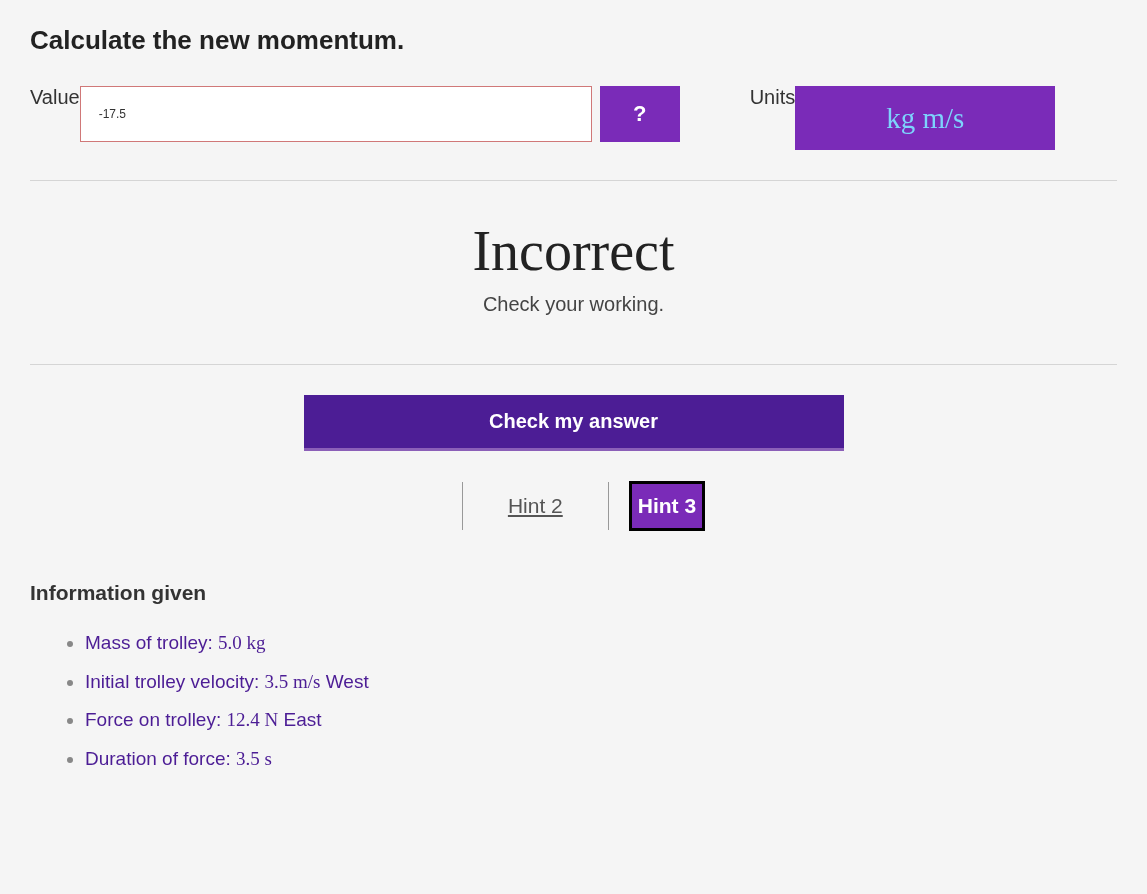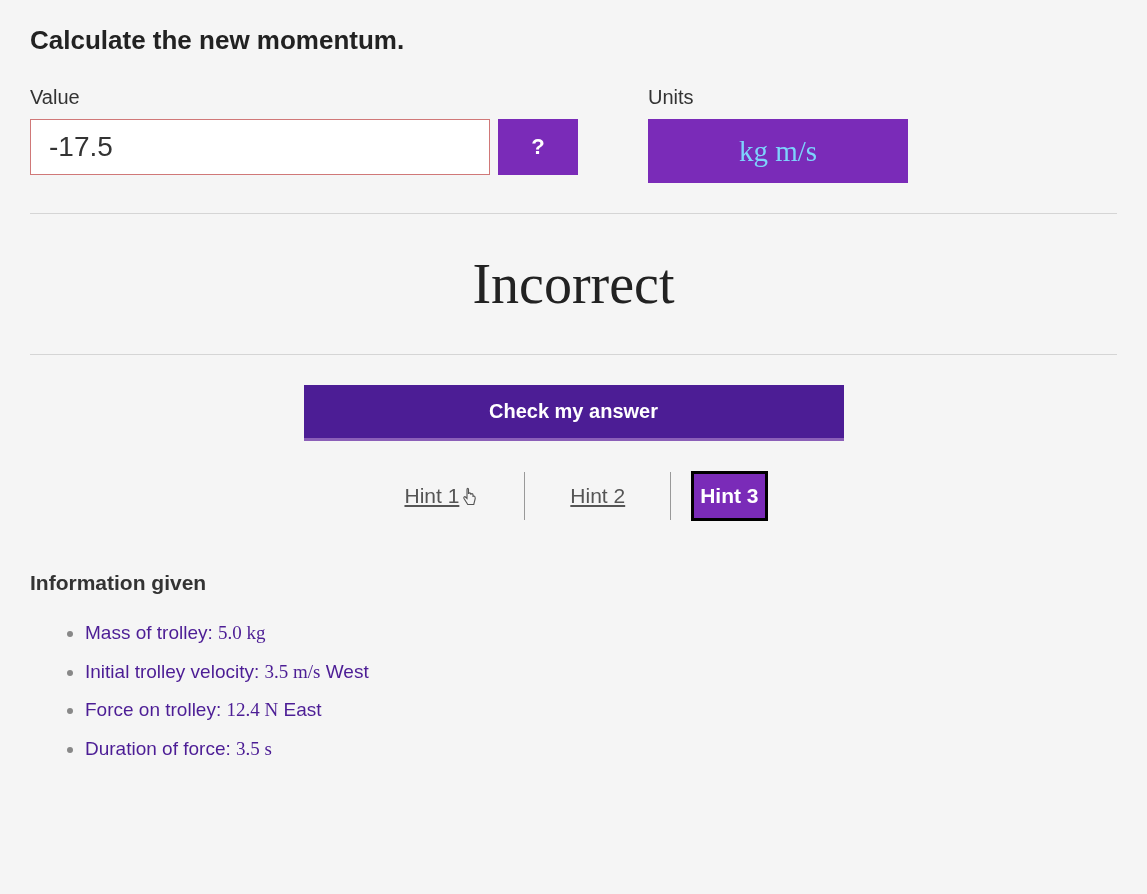--- a/index.html
+++ b/index.html
@@ -21,37 +21,36 @@
       margin-bottom: 30px;
     }
     .input-row {
       display: flex;
       gap: 70px;
       align-items: flex-start;
       margin-bottom: 30px;
     }
     .input-group {
       display: flex;
-      flex-direction: column;
     }
     .input-label {
       font-size: 20px;
       color: #333;
       margin-bottom: 10px;
     }
     .value-wrap {
       display: flex;
       align-items: stretch;
     }
     .value-input {
-      width: 460px;
+      width: 512px;
       height: 56px;
       border: 1px solid #d07878;
       padding: 0 18px;
-      font-size: 28px;
+      font-size: 12px;
       color: #333;
       background: #fff;
       outline: none;
     }
     .help-btn {
       width: 80px;
       height: 56px;
       background: #7a2bb8;
       color: #fff;
       border: none;
@@ -182,32 +181,28 @@
   <div class="input-group">
     <div class="input-label">Units</div>
     <button class="units-display">kg m/s</button>
   </div>
 </div>
 
 <hr class="divider">
 
 <div class="feedback">
   <div class="feedback-title">Incorrect</div>
+  <div class="feedback-sub">Check your working.</div>
 </div>
 
 <hr class="divider">
 
 <button class="check-btn">Check my answer</button>
 
 <div class="hints">
-  <span class="hint-link">
-    <span>Hint 1</span><svg class="cursor-icon" viewBox="0 0 24 28">
-        <path fill="none" stroke="#555" stroke-width="1.5" d="M8 4 L8 16 L6 14 C5 13 3 14 4 16 L9 24 L17 24 L19 16 C19 12 16 12 16 14 L16 11 C16 9 13 9 13 11 L13 10 C13 8 10 8 10 10 L10 4 C10 2 8 2 8 4 Z"></path>
-      </svg>
-  </span>
   <div class="hint-sep"></div>
   <span class="hint-link">Hint 2</span>
   <div class="hint-sep"></div>
   <button class="hint-active">Hint 3</button>
 </div>
 
 <div class="info-heading">Information given</div>
 <ul class="info-list">
   <li>
     <span>Mass of trolley: </span><span class="serif-val">5.0 kg</span><span></span>

